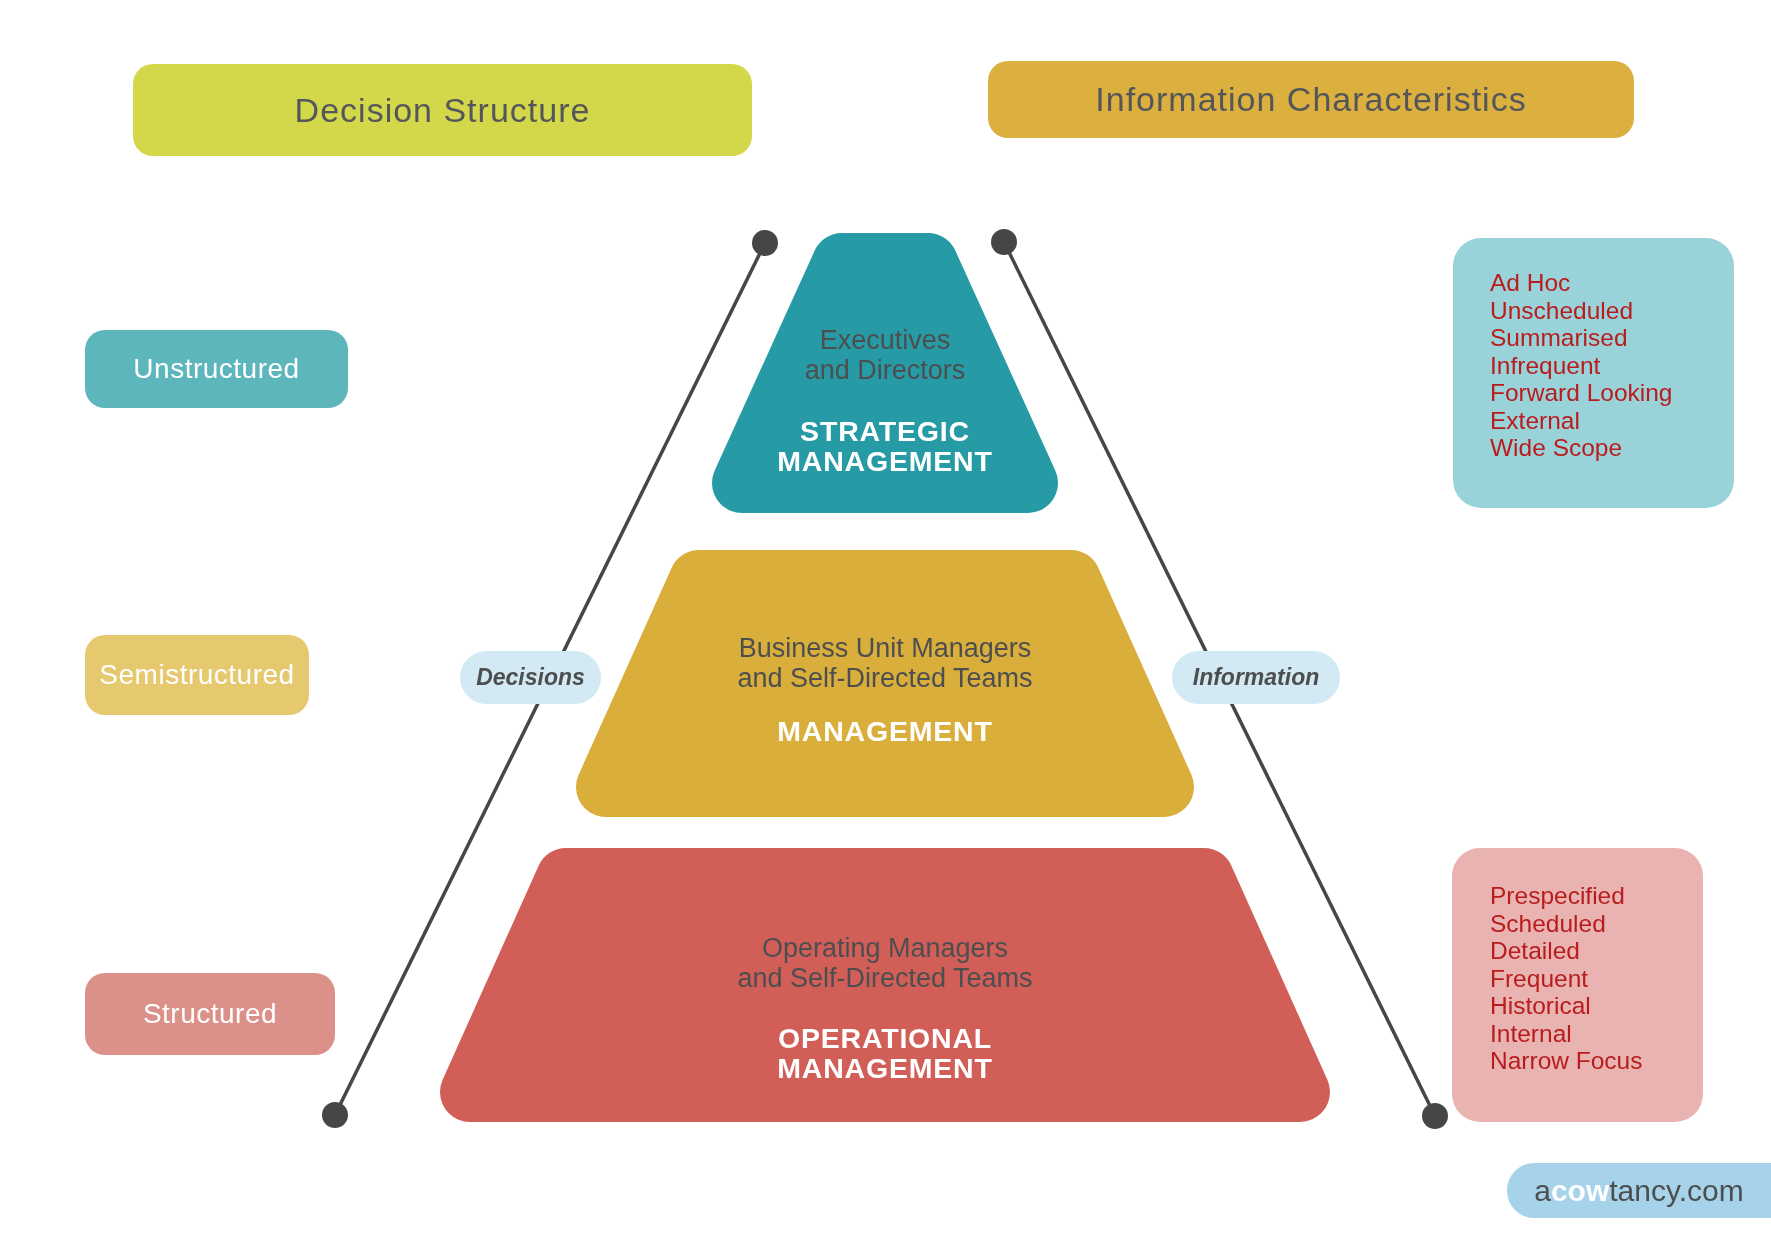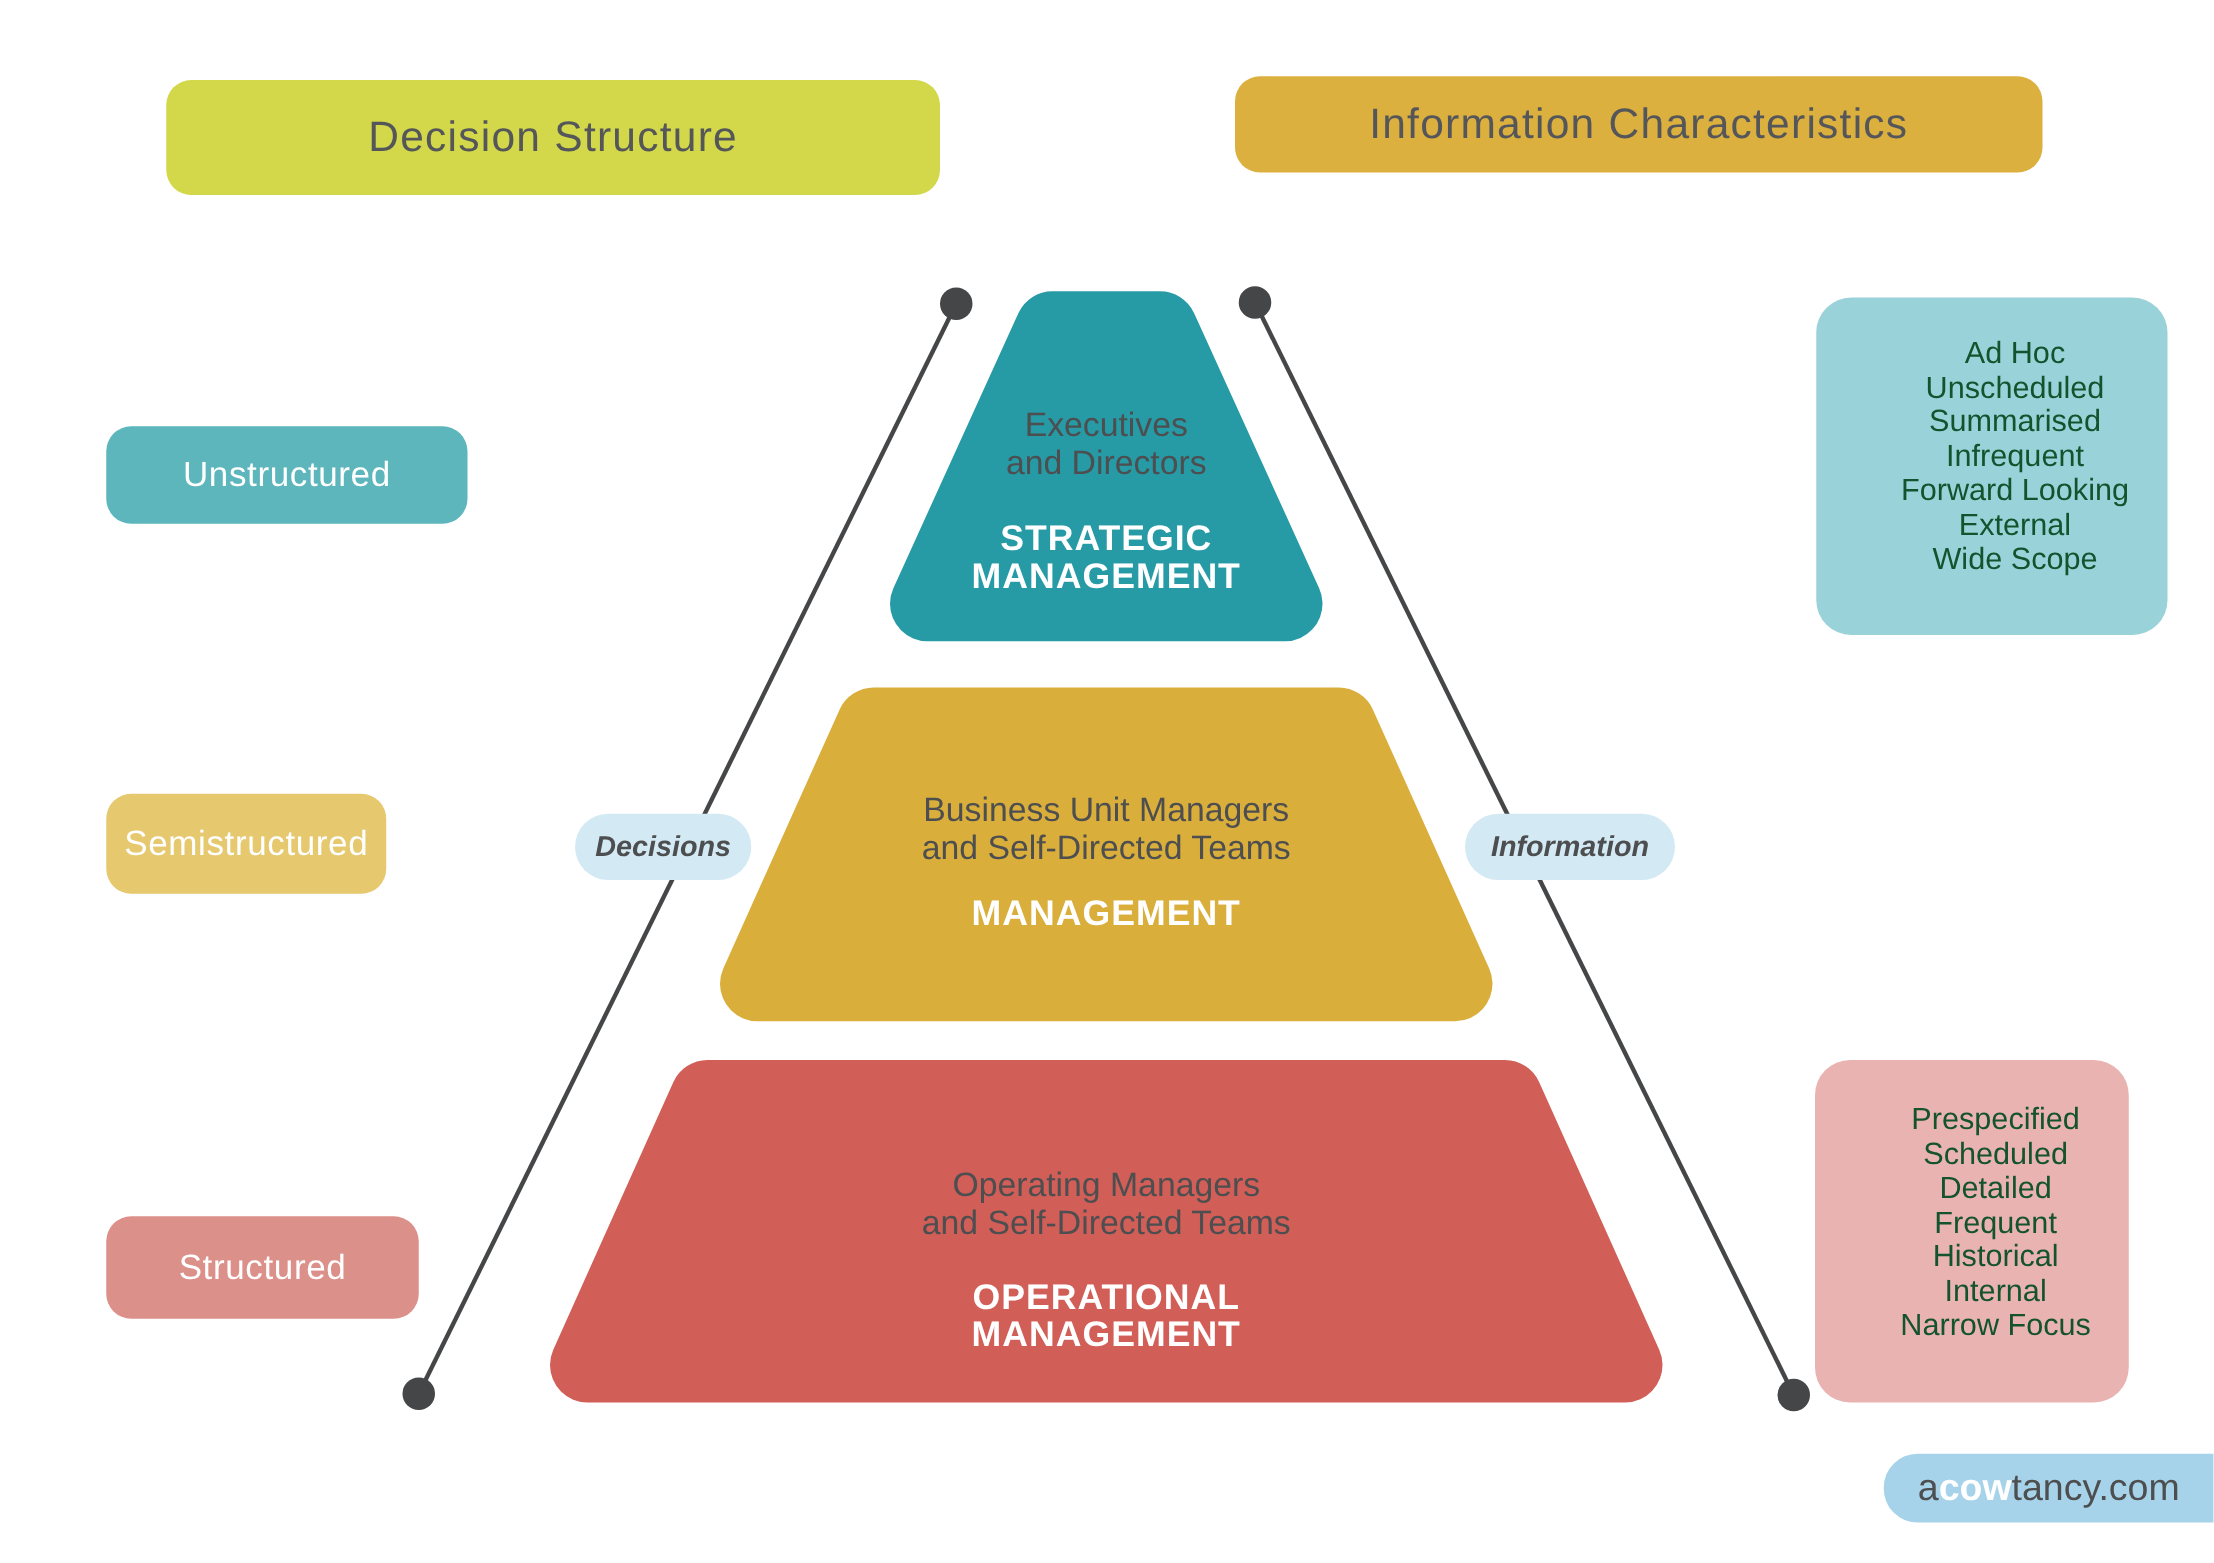--- a/index.html
+++ b/index.html
@@ -14,39 +14,39 @@
     display:flex;align-items:center;justify-content:center;
     border-radius:20px;color:#55565a;font-size:34px;font-weight:300;letter-spacing:1px;
   }
   .header.left{left:133px;top:64px;width:619px;height:92px;background:#d2d84a;}
   .header.right{left:988px;top:61px;width:646px;height:77px;background:#dbb03f;}
   
   .side-label{
     display:flex;align-items:center;justify-content:center;
     border-radius:20px;color:#ffffff;font-size:28px;font-weight:300;letter-spacing:0.5px;
   }
-  .side-label.unstructured{left:85px;top:341px;width:289px;height:78px;background:#5cb6bc;}
+  .side-label.unstructured{left:85px;top:330px;width:263px;height:78px;background:#5cb6bc;}
   .side-label.semistructured{left:85px;top:635px;width:224px;height:80px;background:#e6c86f;}
   .side-label.structured{left:85px;top:940px;width:250px;height:82px;background:#dc908a;margin-top:33px;}
   
   .tier-text{left:635px;width:500px;text-align:center;}
   .tier-audience{font-size:27px;font-weight:300;color:#4d4e50;line-height:30px;}
   .tier-title{font-size:28.5px;font-weight:700;color:#ffffff;line-height:30px;letter-spacing:0.8px;}
   .t1a{top:325px;} .t1t{top:416px;}
   .t2a{top:633px;} .t2t{top:716px;}
   .t3a{top:933px;} .t3t{top:1023px;}
   
   .axis-pill{
     display:flex;align-items:center;justify-content:center;background:#d3e9f3;
     border-radius:27px;color:#4d4e50;font-size:23px;font-weight:700;font-style:italic;
   }
   .axis-pill.decisions{left:460px;top:651px;width:141px;height:53px;}
   .axis-pill.information{left:1172px;top:651px;width:168px;height:53px;}
   
-  .info-box{border-radius:28px;color:#14532d;font-weight:300;font-size:24.5px;line-height:27.5px;box-sizing:border-box;text-align:center;}
+  .info-box{border-radius:28px;color:#b91c1c;font-weight:300;font-size:24.5px;line-height:27.5px;box-sizing:border-box;}
   .info-box.top{left:1453px;top:238px;width:281px;height:270px;background:#9ad2d9;padding:31px 0 0 37px;}
   .info-box.bottom{left:1452px;top:848px;width:251px;height:274px;background:#e9b3b2;padding:34px 0 0 38px;}
   
   .watermark{
     left:1507px;top:1163px;width:264px;height:55px;background:#a6d3e9;
     border-radius:27px 0 0 27px;display:flex;align-items:center;justify-content:center;
     font-size:30px;color:#4d4e50;font-weight:300;
   }
   .watermark .hl{color:#ffffff;font-weight:700;}
 </style>

